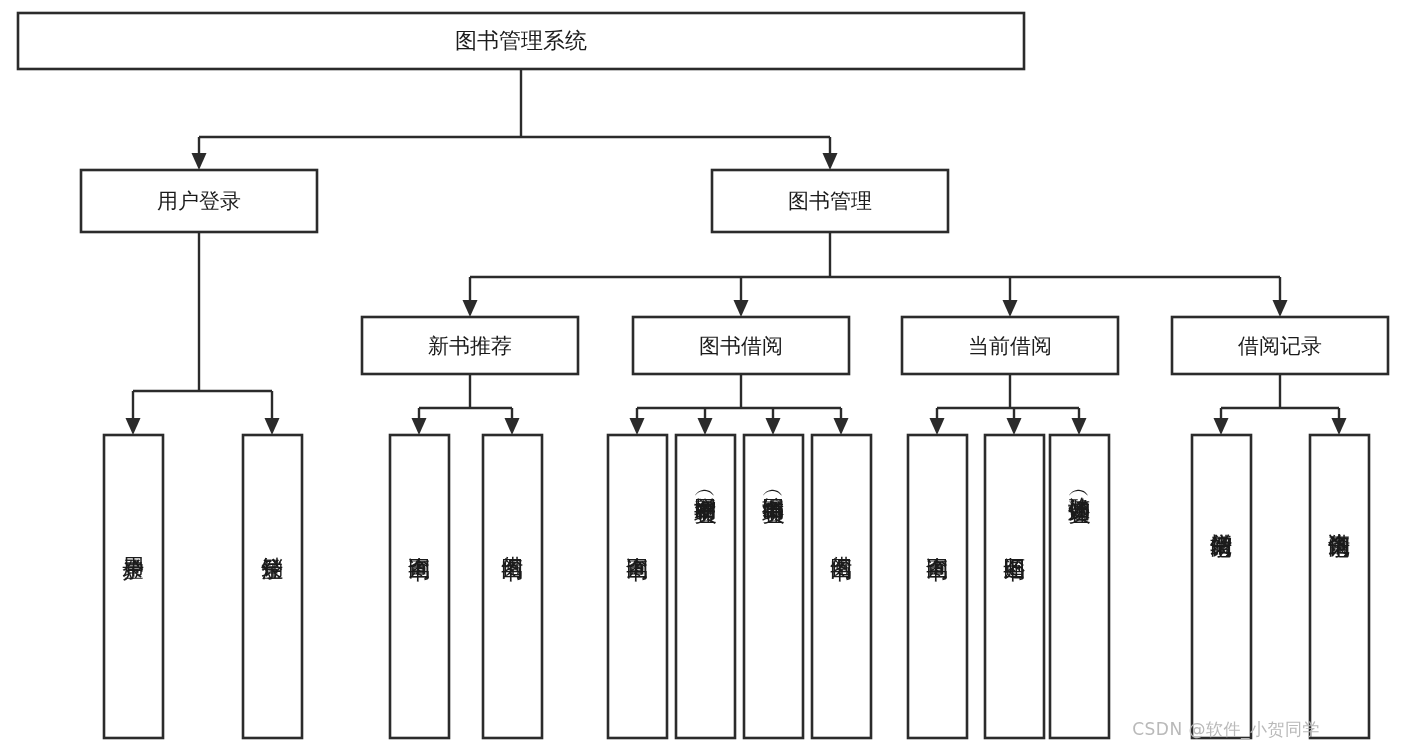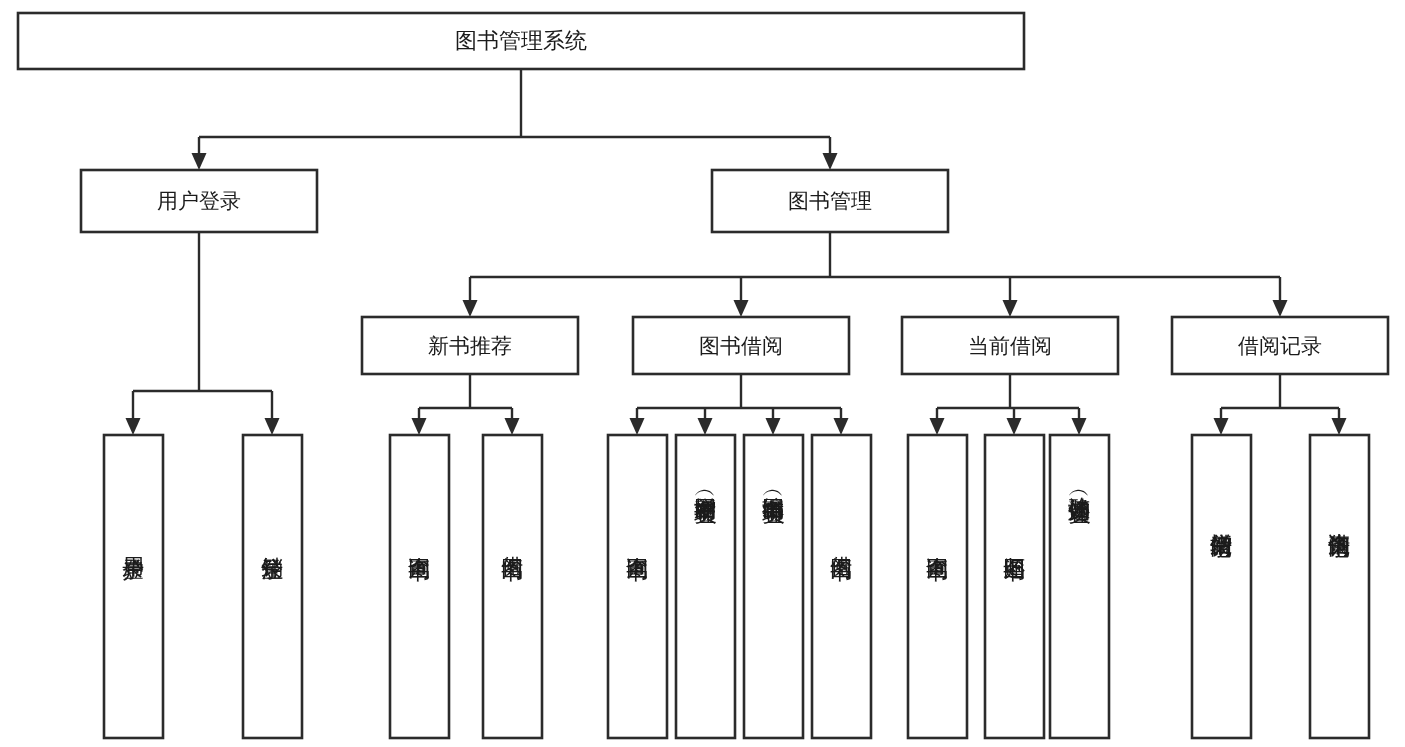--- a/index.html
+++ b/index.html
@@ -175,13 +175,14 @@
       <div class="vlabel" style="left: 624.5px; top: 538.5px; height: 295px;">查询图书</div>
       <div class="vlabel" style="left: 692.5px; top: 478.5px; height: 295px;">新增图书（管理员）</div>
       <div class="vlabel" style="left: 760.5px; top: 478.5px; height: 295px;">编辑图书（管理员）</div>
       <div class="vlabel" style="left: 828.5px; top: 538.5px; height: 295px;">借阅图书</div>
       <div class="vlabel" style="left: 924.5px; top: 538.5px; height: 295px;">查询图书</div>
       <div class="vlabel" style="left: 1001.5px; top: 538.5px; height: 295px;">归还图书</div>
       <div class="vlabel" style="left: 1066.5px; top: 478.5px; height: 295px;">确认归还（管理员）</div>
       <div class="vlabel" style="left: 1208.5px; top: 514.5px; height: 295px;">新增借阅记录</div>
       <div class="vlabel" style="left: 1326.5px; top: 514.5px; height: 295px;">查询借阅记录</div>
     </div>
+  <div class="watermark">CSDN @软件_小贺同学</div>
 </div>
 
 </body></html>

